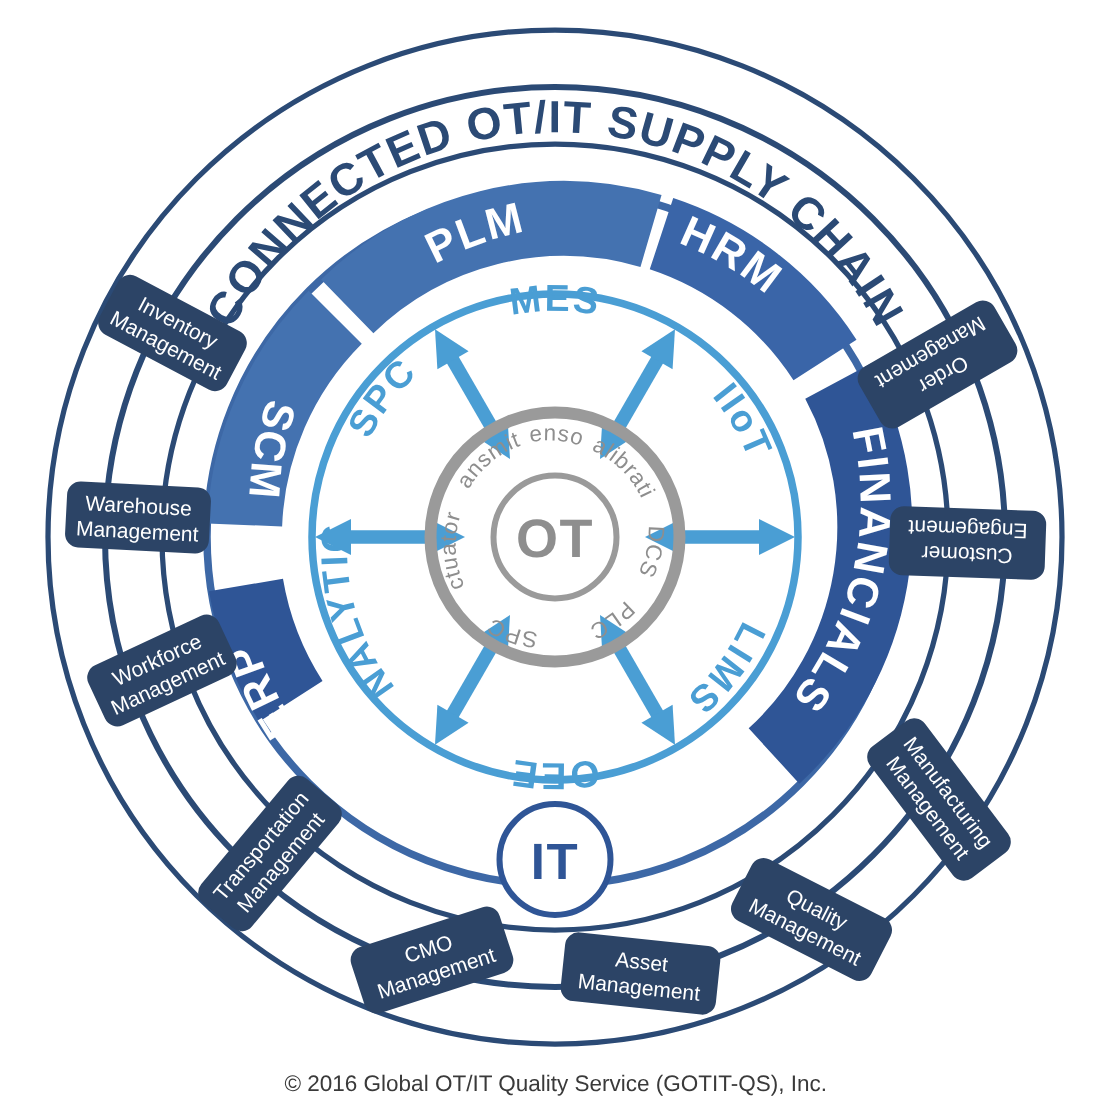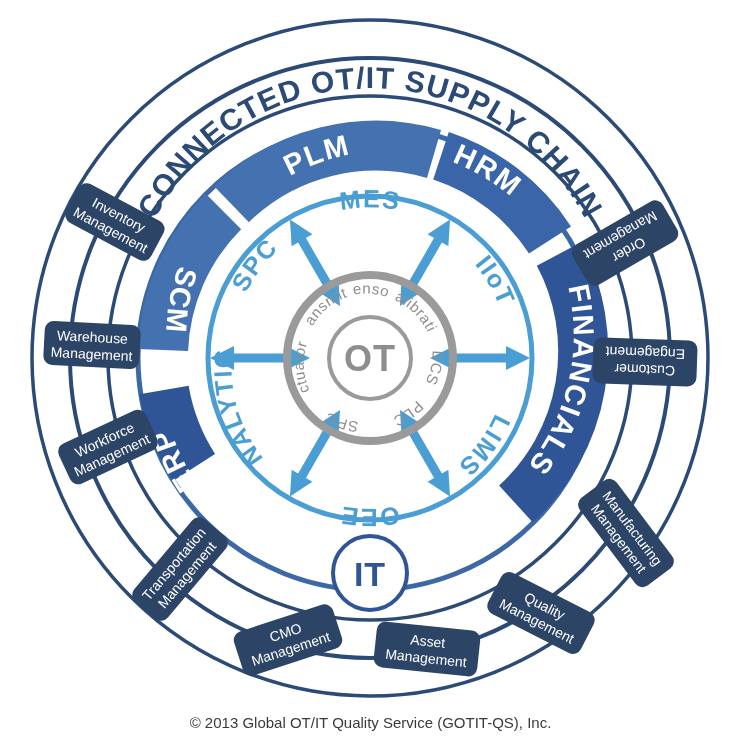--- a/index.html
+++ b/index.html
@@ -272,14 +272,14 @@
       </g>
 
       <g transform="translate(625,243) rotate(-210)">
         <rect x="-52" y="-23" width="104" height="46" rx="9" ry="9" fill="#2c4466"></rect>
         <text class="box-text" x="0" y="-3" text-anchor="middle">Order</text>
         <text class="box-text" x="0" y="14" text-anchor="middle">Management</text>
       </g>
     </g>
   </svg>
 
-  <div class="copyright">© 2013 Global OT/IT Quality Service (GOTIT-QS), Inc.</div>
+  <div class="copyright">© 2016 Global OT/IT Quality Service (GOTIT-QS), Inc.</div>
 </div>
 
 </body></html>

